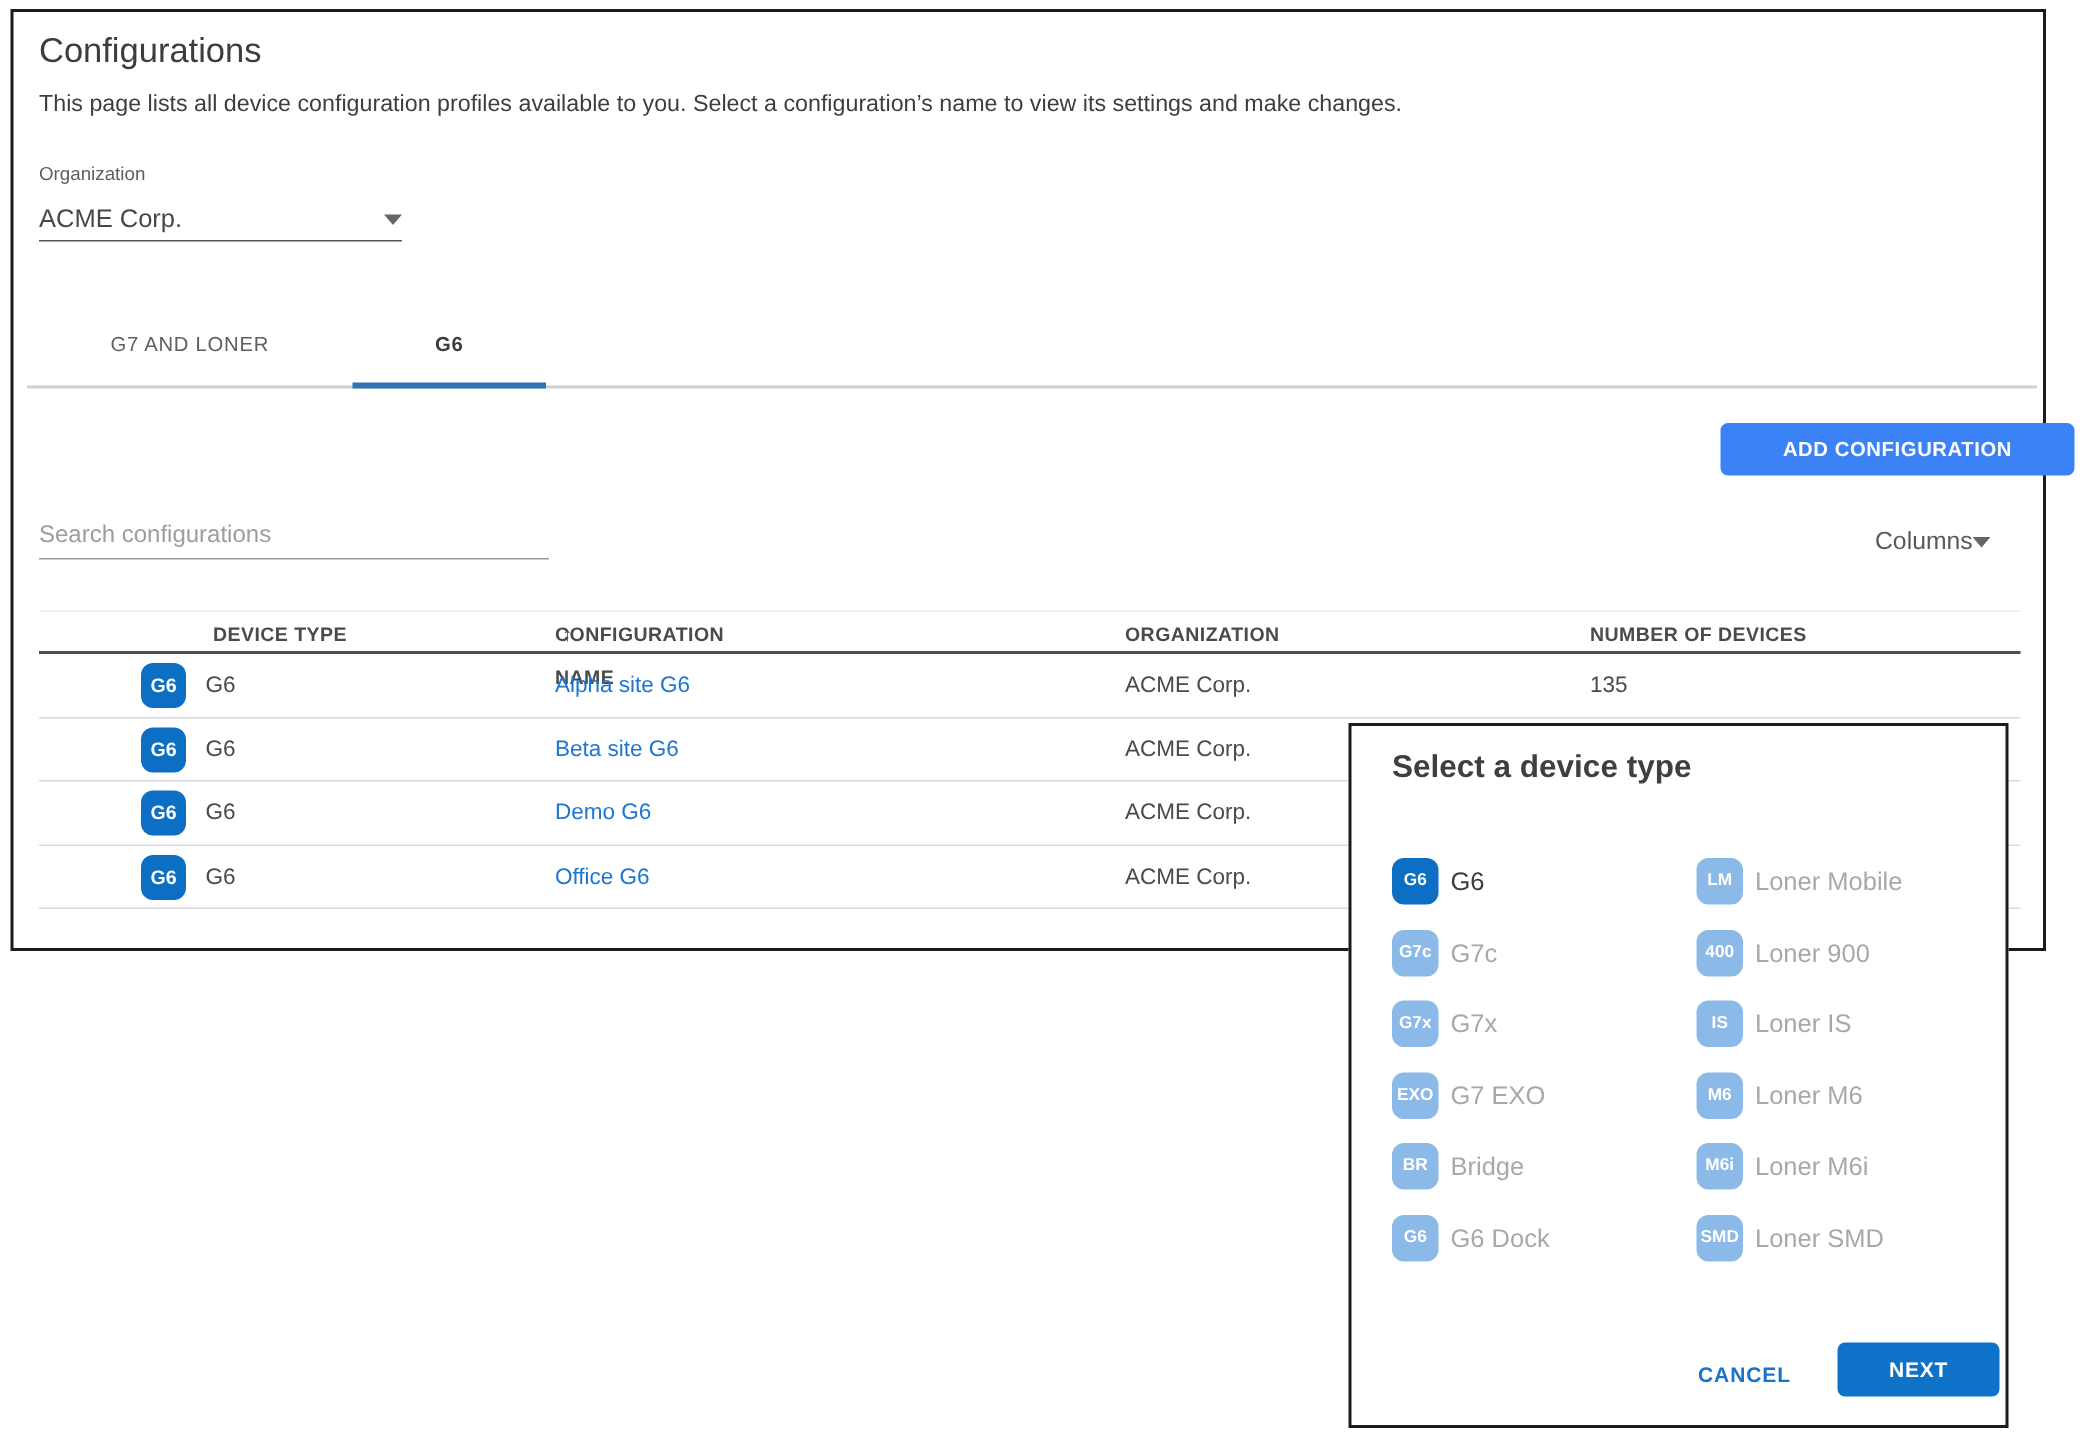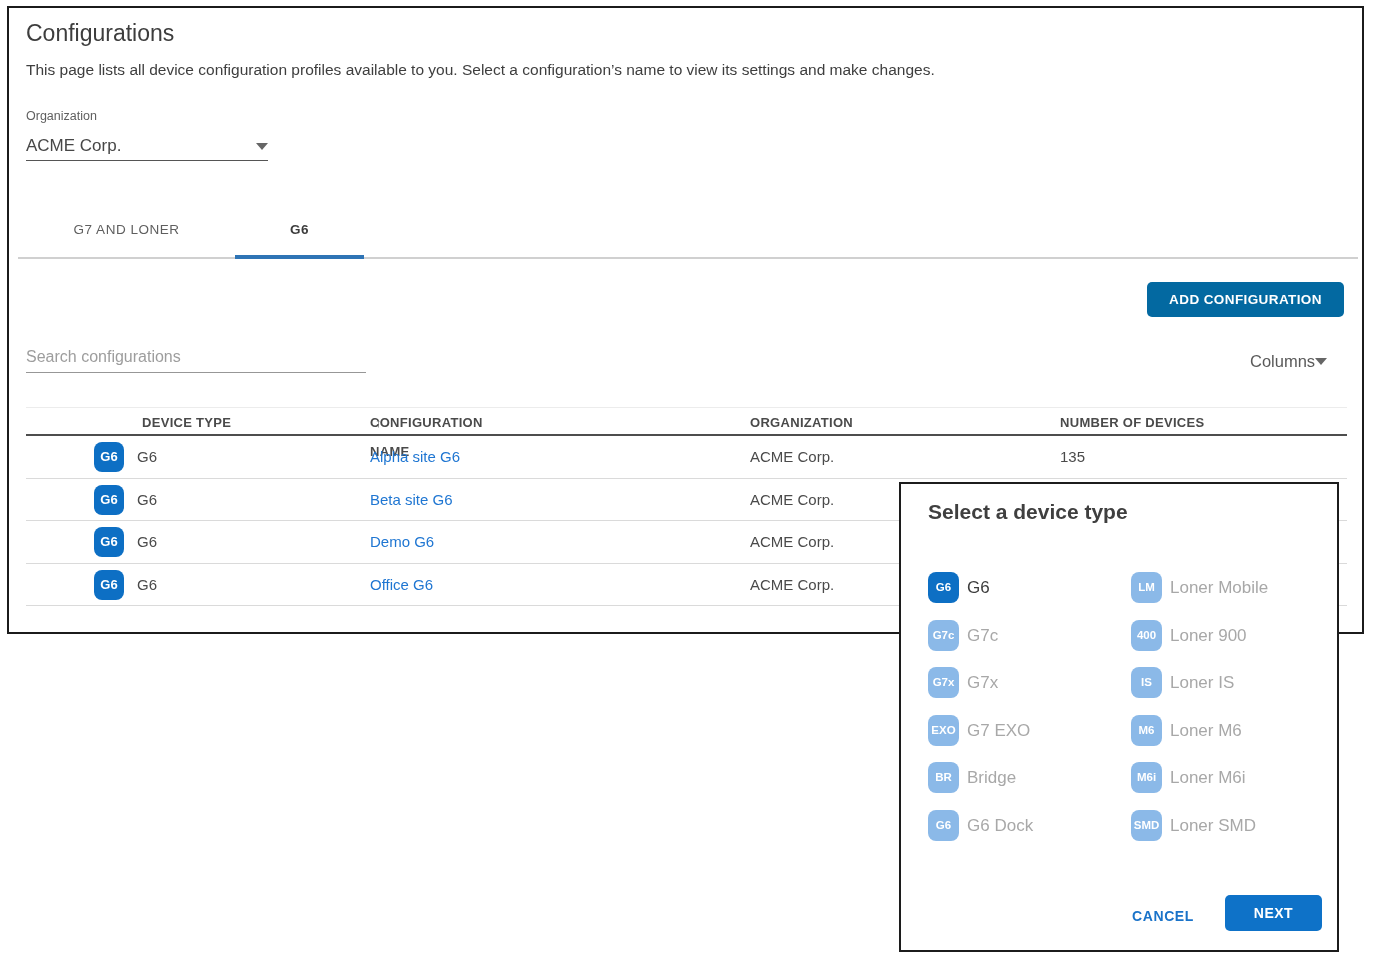--- a/index.html
+++ b/index.html
@@ -27,22 +27,22 @@
   .tabs-row { position:absolute; left:9px; top:194px; width:1340px; height:57px;
               border-bottom:2px solid #d0d0d0; display:flex; }
   .tab { display:flex; align-items:center; justify-content:center;
          font-size:13.5px; letter-spacing:.5px; cursor:pointer; }
   .tab-inactive { width:217px; color:#5f5f5f; font-weight:500; }
   .tab-active   { width:129px; color:#3c3c3c; font-weight:700; }
   .tab-indicator { position:absolute; left:217px; bottom:-2px; width:129px; height:4px;
                    background:#2e74b5; }
 
   
-  .add-btn { position:absolute; left:1138px; top:274px; width:197px; height:35px;
-             background:#0369a1; color:#fff; border:none; border-radius:5px;
+  .add-btn { position:absolute; left:1138px; top:274px; width:236px; height:35px;
+             background:#3b82f6; color:#fff; border:none; border-radius:5px;
              font-family:inherit; font-size:13.5px; font-weight:700; letter-spacing:.4px;
              cursor:pointer; }
   .search-input { position:absolute; left:17px; top:334px; width:340px; height:31px;
                   border:none; border-bottom:1px solid #979797; outline:none;
                   font-family:inherit; font-size:16px; color:#3e3e3e; }
   .search-input::placeholder { color:#9d9d9d; }
   .columns-control { position:absolute; left:1241px; top:341px; height:24px;
                      display:flex; align-items:center; cursor:pointer; }
   .columns-label { font-size:16.5px; color:#5a5a5a; }
 
@@ -74,21 +74,21 @@
   .dev-option .dev-label { position:absolute; left:39px; top:0; line-height:31px;
            font-size:17px; color:#a8a8a8; white-space:nowrap; }
   .dev-option.selected .dev-badge { background:#0d6fc4; }
   .dev-option.selected .dev-label { color:#3c3c3c; }
   .col-left  { left:27px; }
   .col-right { left:230px; }
 
   .cancel-btn { position:absolute; left:231px; top:424px; font-size:14px; font-weight:600;
                 color:#1a73c9; letter-spacing:.6px; background:none; border:none;
                 font-family:inherit; cursor:pointer;text-align:center; }
-  .next-btn { position:absolute; left:324px; top:411px; width:97px; height:36px;
+  .next-btn { position:absolute; left:324px; top:411px; width:108px; height:36px;
               background:#0e72c8; color:#fff; border:none; border-radius:5px;
               font-family:inherit; font-size:14px; font-weight:700; letter-spacing:.5px;
               cursor:pointer; }
 </style>
 </head>
 <body>
 
 <div class="page-box">
 
   <h1 class="page-title">Configurations</h1>

